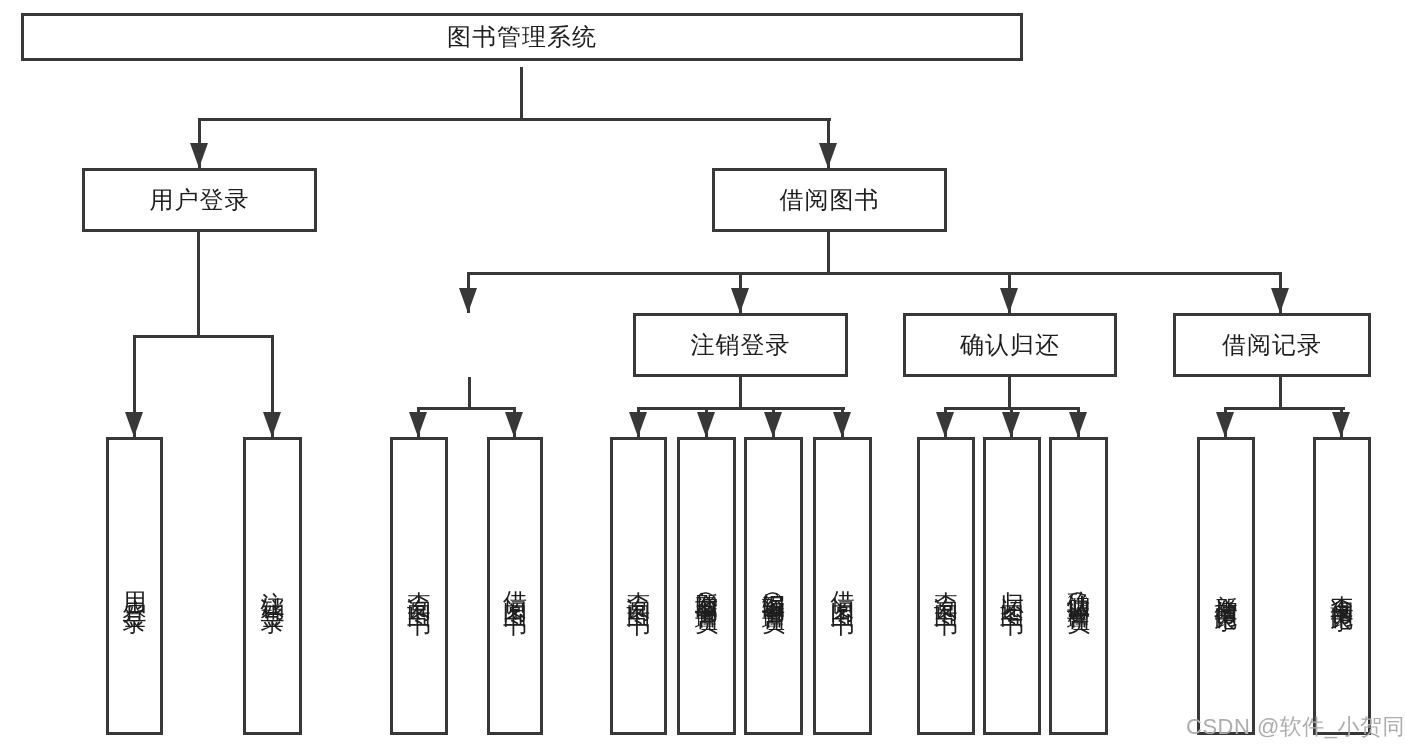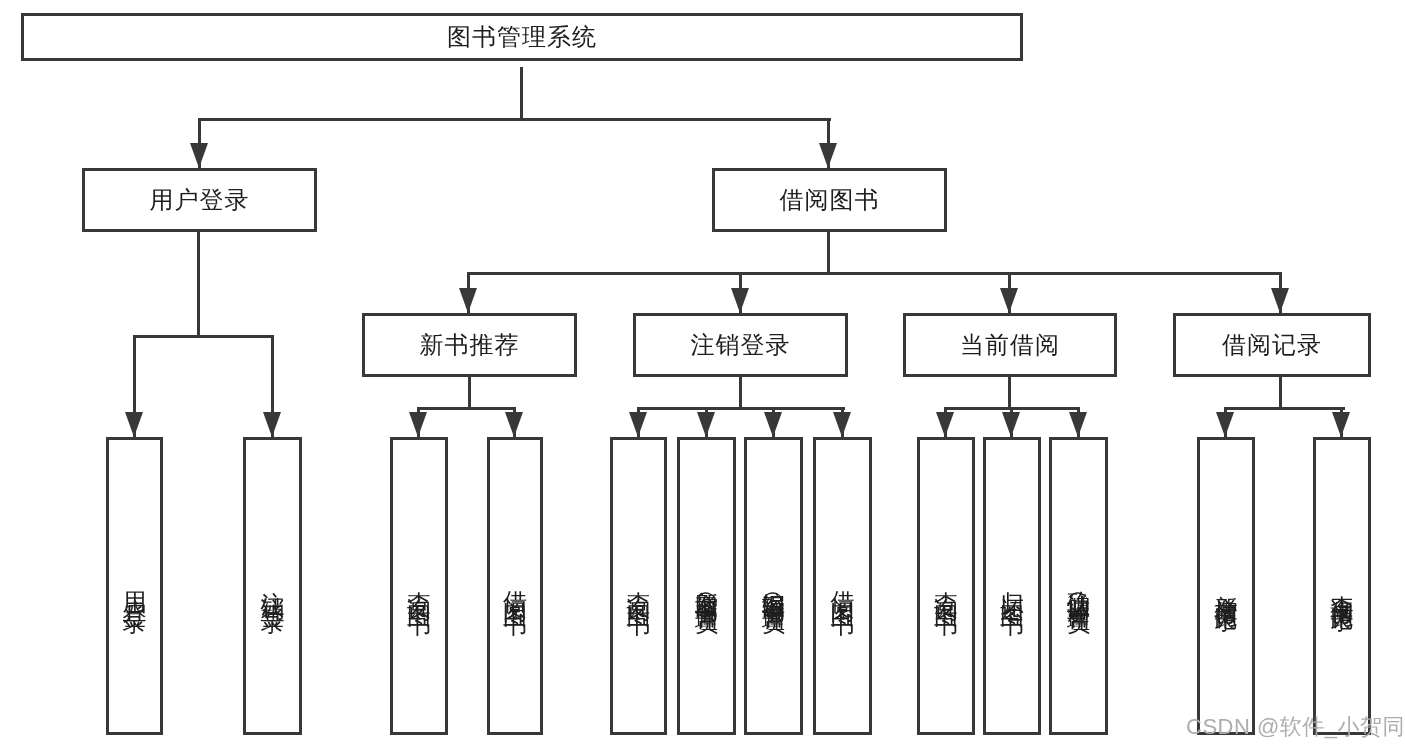--- a/index.html
+++ b/index.html
@@ -101,28 +101,25 @@
     <span class="lbl">图书管理系统</span>
   </div>
 
   <div class="hbox" style="left:82px;top:168px;width:235px;height:64px;">
     <span class="lbl">用户登录</span>
   </div>
   <div class="hbox" style="left:712px;top:168px;width:235px;height:64px;">
     <span class="lbl">借阅图书</span>
   </div>
 
-  <div class="hbox" style="left:362px;top:313px;width:215px;height:64px;">
-    <span class="lbl">新书推荐</span>
-  </div>
   <div class="hbox" style="left:633px;top:313px;width:215px;height:64px;">
     <span class="lbl">注销登录</span>
   </div>
   <div class="hbox" style="left:903px;top:313px;width:214px;height:64px;">
-    <span class="lbl">当前借阅</span>
+    <span class="lbl">确认归还</span>
   </div>
   <div class="hbox" style="left:1173px;top:313px;width:198px;height:64px;">
     <span class="lbl">借阅记录</span>
   </div>
 
   <div class="vbox" style="left:106px;width:57px;">
     <span class="vtxt">用户登录</span>
   </div>
   <div class="vbox" style="left:243px;width:59px;">
     <span class="vtxt">注销登录</span>

